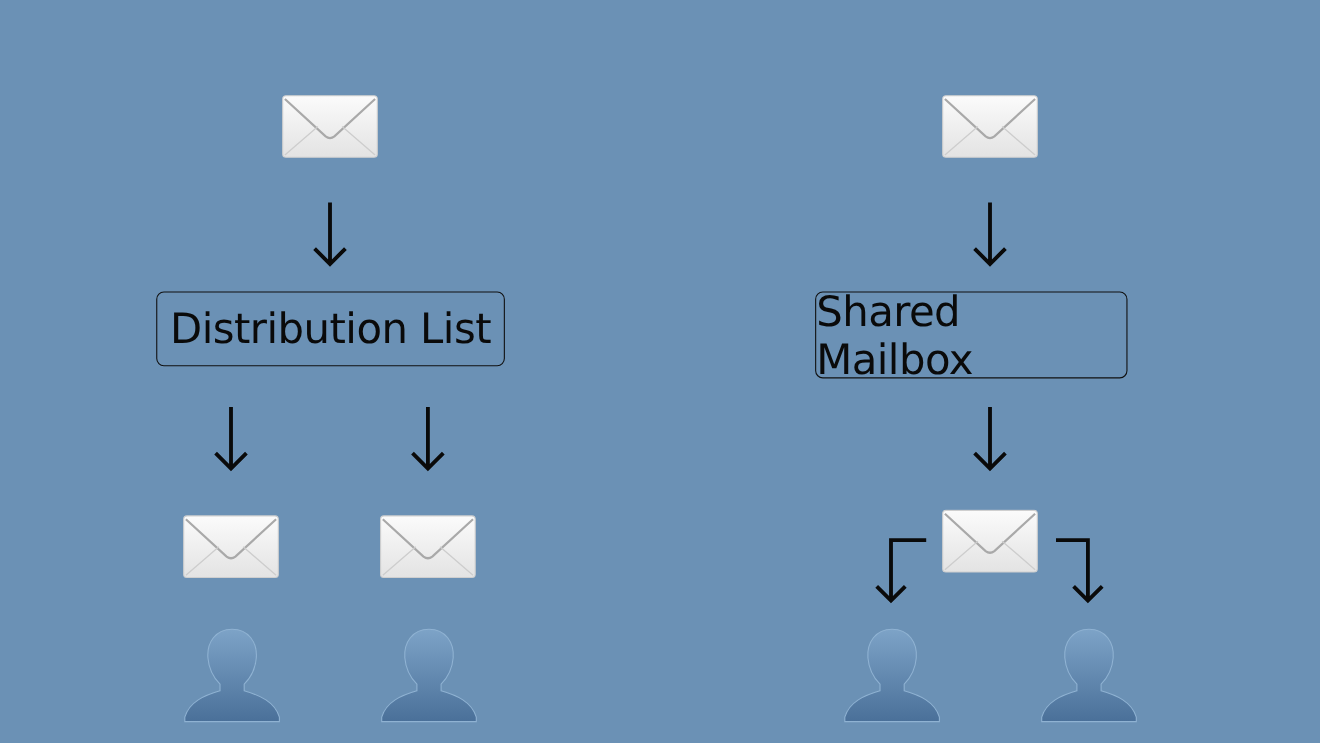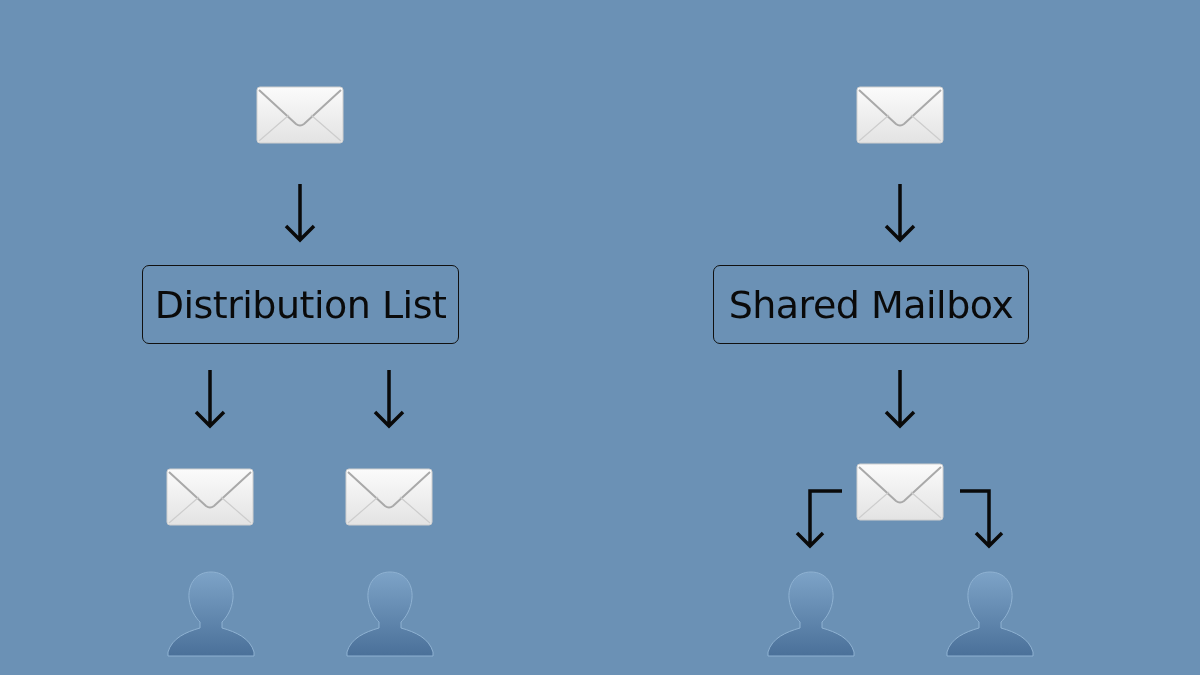--- a/index.html
+++ b/index.html
@@ -50,21 +50,21 @@
   </defs>
 </svg>
 
 <div>
   <svg class="abs envelope" style="left:256px;top:86px">
       <use href="#env"></use>
     </svg>
   <svg class="abs arrow" style="left:280px;top:182px">
       <use href="#arrowDown"></use>
     </svg>
-  <div class="label-box" style="left:142px;top:265px;width:317px;height:79px">Distribution List</div>
+  <div class="label-box" style="left:142px;top:265px;width:317px;height:68px">Distribution List</div>
 
   <svg class="abs arrow" style="left:190px;top:368px">
       <use href="#arrowDown"></use>
     </svg>
   <svg class="abs arrow" style="left:369px;top:368px">
       <use href="#arrowDown"></use>
     </svg>
 
   <svg class="abs envelope" style="left:166px;top:468px">
       <use href="#env"></use>
@@ -81,21 +81,21 @@
     </svg>
 </div>
 
 <div>
   <svg class="abs envelope" style="left:856px;top:86px">
       <use href="#env"></use>
     </svg>
   <svg class="abs arrow" style="left:880px;top:182px">
       <use href="#arrowDown"></use>
     </svg>
-  <div class="label-box" style="left:713px;top:265px;width:316px;height:79px">Shared Mailbox</div>
+  <div class="label-box" style="left:741px;top:265px;width:284px;height:79px">Shared Mailbox</div>
 
   <svg class="abs arrow" style="left:880px;top:368px">
       <use href="#arrowDown"></use>
     </svg>
 
   <svg class="abs envelope" style="left:856px;top:463px">
       <use href="#env"></use>
     </svg>
 
   <svg class="abs" style="left:790px;top:488px" width="56" height="64" viewBox="0 0 56 64">

